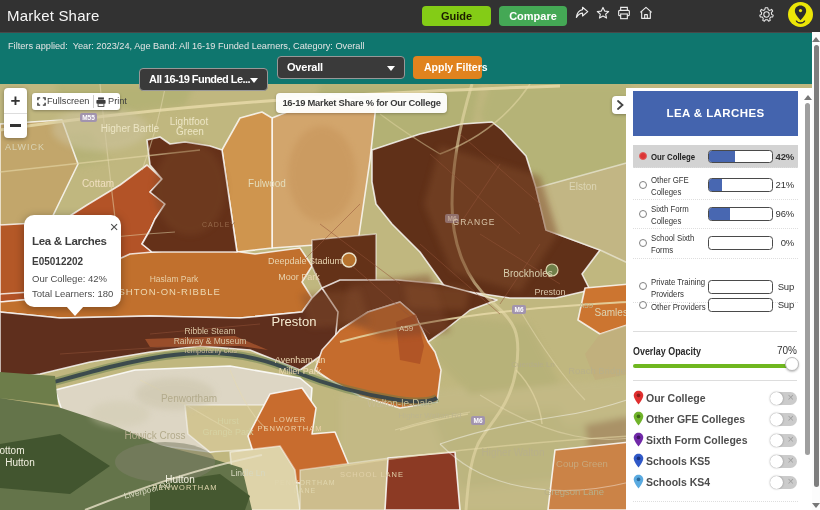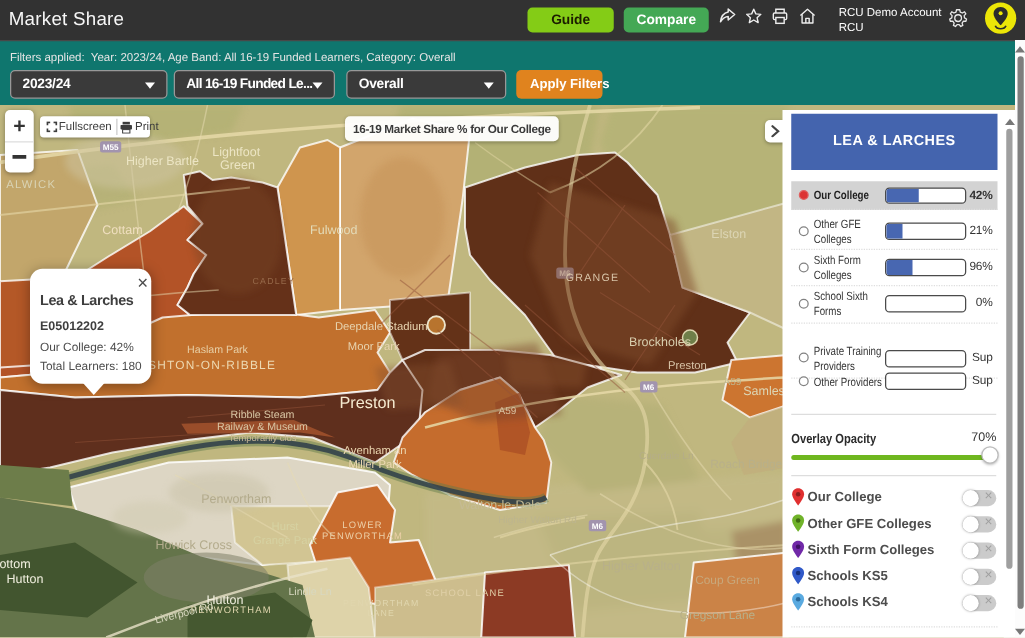--- a/index.html
+++ b/index.html
@@ -10,21 +10,21 @@
 #guide { left:422px; width:69px; background:#84cc16; color:#1c1c00; }
 #compare { left:499px; width:68px; background:#44a855; color:#fff; }
 .ticon { position:absolute; top:4px; }
 #rcutext { position:absolute; left:671px; top:4px; font-size:9.2px; line-height:12px; color:#fdfdfd; }
 #avatar { position:absolute; left:788px; top:2px; width:25px; height:25px; border-radius:50%; background:#ece607; }
 #subbar { position:absolute; left:0; top:32px; width:812px; height:52px; background:#0f766e; border-top:1px solid #484848; }
 #filters { position:absolute; left:8px; top:8px; font-size:9.2px; color:#e4e4e4; }
 .dd { position:absolute; top:23px; height:23px; background:#3a3a3a; border:1px solid #989898; border-radius:4px; color:#fff; font-size:11px; font-weight:bold; line-height:21px; padding-left:9px; white-space:nowrap; overflow:hidden; letter-spacing:-.2px; }
 .dd .car { position:absolute; right:9px; top:9px; width:0; height:0; border-left:4.5px solid transparent; border-right:4.5px solid transparent; border-top:5px solid #fff; }
 #dd1 { left:8px; width:126px; }
-#dd2 { left:139px; width:129px; }
+#dd2 { left:139px; width:129px;margin-top:12px; }
 #dd3 { left:277px; width:128px; }
 #apply { position:absolute; left:413px; top:23px; width:69px; height:23px; background:#e0831e; border-radius:4px; color:#fff; font-size:10.5px; font-weight:bold; text-align:center; line-height:23px; white-space:nowrap;padding-left:11px; }
 #maparea { position:absolute; left:0; top:84px; width:812px; height:426px; overflow:hidden; background:#b9b279; }
 
 #zoomctl { position:absolute; left:4px; top:4px; width:23px; height:50px; background:#fff; border-radius:4px; box-shadow:0 1px 4px rgba(0,0,0,.35); }
 #zoomctl .zc { width:23px; height:25px; text-align:center; font-size:17px; font-weight:bold; color:#333; line-height:25px; }
 #zoomctl .sep { border-top:1px solid #ddd; }
 #fsprint { position:absolute; left:32px; top:9px; width:88px; height:17px; background:#fff; border-radius:3px; box-shadow:0 1px 3px rgba(0,0,0,.3); font-size:9.5px; color:#3d3d3d; line-height:17px; white-space:nowrap; }
 #maptitle { position:absolute; left:276px; top:9px; width:171px; height:20px; background:rgba(255,255,255,.95); border-radius:4px; box-shadow:0 1px 3px rgba(0,0,0,.25); font-size:9.4px; font-weight:bold; color:#3a3a3a; text-align:center; line-height:20px; white-space:nowrap; overflow:hidden; letter-spacing:-.25px; }
 #popup { position:absolute; left:24px; top:131px; width:97px; height:92px; background:#fff; border-radius:10px; box-shadow:0 2px 10px rgba(0,0,0,.35); }
@@ -363,21 +363,20 @@
     <div class="tri-up" style="left:1px;top:7px"></div>
     <div id="sbthumb"></div>
   </div>
 <div id="pagescroll">
     <div class="tri-up" style="left:0px;top:5px"></div>
     <div id="pgthumb"></div>
     <div class="tri-down" style="left:0px;top:471px"></div>
   </div>
 <div id="subbar">
   <div id="filters">Filters applied:&nbsp; Year: 2023/24, Age Band: All 16-19 Funded Learners, Category: Overall</div>
-  <div class="dd" id="dd1">2023/24<span class="car"></span></div>
   <div class="dd" id="dd2">
       <span style="display:block;overflow:hidden;margin-right:17px;letter-spacing:-0.55px">All 16-19 Funded Le...</span>
       <span class="car"></span>
     </div>
   <div class="dd" id="dd3">Overall<span class="car"></span></div>
   <div id="apply">Apply Filters</div>
 </div>
 <div id="topbar">
   <div id="title">Market Share</div>
   <div class="tbtn" id="guide">Guide</div>
@@ -395,21 +394,20 @@
         <rect x="7" y="13.5" width="10" height="7" fill="#323232"></rect>
       </g>
     </svg>
   <svg class="ticon" width="16" height="16" viewBox="0 0 24 24" style="left:638px;top:5px">
       <g fill="none" stroke="#ececec" stroke-width="1.7" stroke-linejoin="round">
         <path d="M3.5 11 L12 3.5 L20.5 11"></path>
         <path d="M5.5 9.5 L5.5 20 L18.5 20 L18.5 9.5"></path>
         <path d="M10 20 L10 14.5 L14 14.5 L14 20"></path>
       </g>
     </svg>
-  <div id="rcutext">RCU Demo Account<br>RCU</div>
   <svg class="ticon" width="17" height="17" viewBox="0 0 24 24" style="left:758px;top:6px">
       <path d="M12 8.2 A3.8 3.8 0 1 0 12 15.8 A3.8 3.8 0 1 0 12 8.2 M12 2.5 L13.8 2.5 L14.4 5.2 L16.8 6.2 L19.2 4.8 L20.7 7.2 L18.8 9.2 L19.2 11.8 L21.5 13 L20.8 15.5 L18 15.5 L16.5 17.6 L17.3 20.3 L15 21.4 L13.2 19.3 L10.8 19.3 L9 21.4 L6.7 20.3 L7.5 17.6 L6 15.5 L3.2 15.5 L2.5 13 L4.8 11.8 L5.2 9.2 L3.3 7.2 L4.8 4.8 L7.2 6.2 L9.6 5.2 L10.2 2.5 Z" fill="none" stroke="#e8e8e8" stroke-width="1.5" stroke-linejoin="round"></path>
     </svg>
   <div id="avatar">
       <svg width="17" height="19" viewBox="0 0 18 20" style="position:absolute;left:4px;top:3px">
         <path d="M9 0.5 C5.5 0.5 3 3 3 6.2 C3 10 9 16 9 16 C9 16 15 10 15 6.2 C15 3 12.5 0.5 9 0.5 Z" fill="#2c2c2c"></path>
         <circle cx="9" cy="5.8" r="1.7" fill="#ece607"></circle>
         <path d="M4.5 16.5 C5 18 7 19 9 19 C11 19 13 18 13.5 16.5" fill="none" stroke="#2c2c2c" stroke-width="1.4"></path>
       </svg>
     </div>

